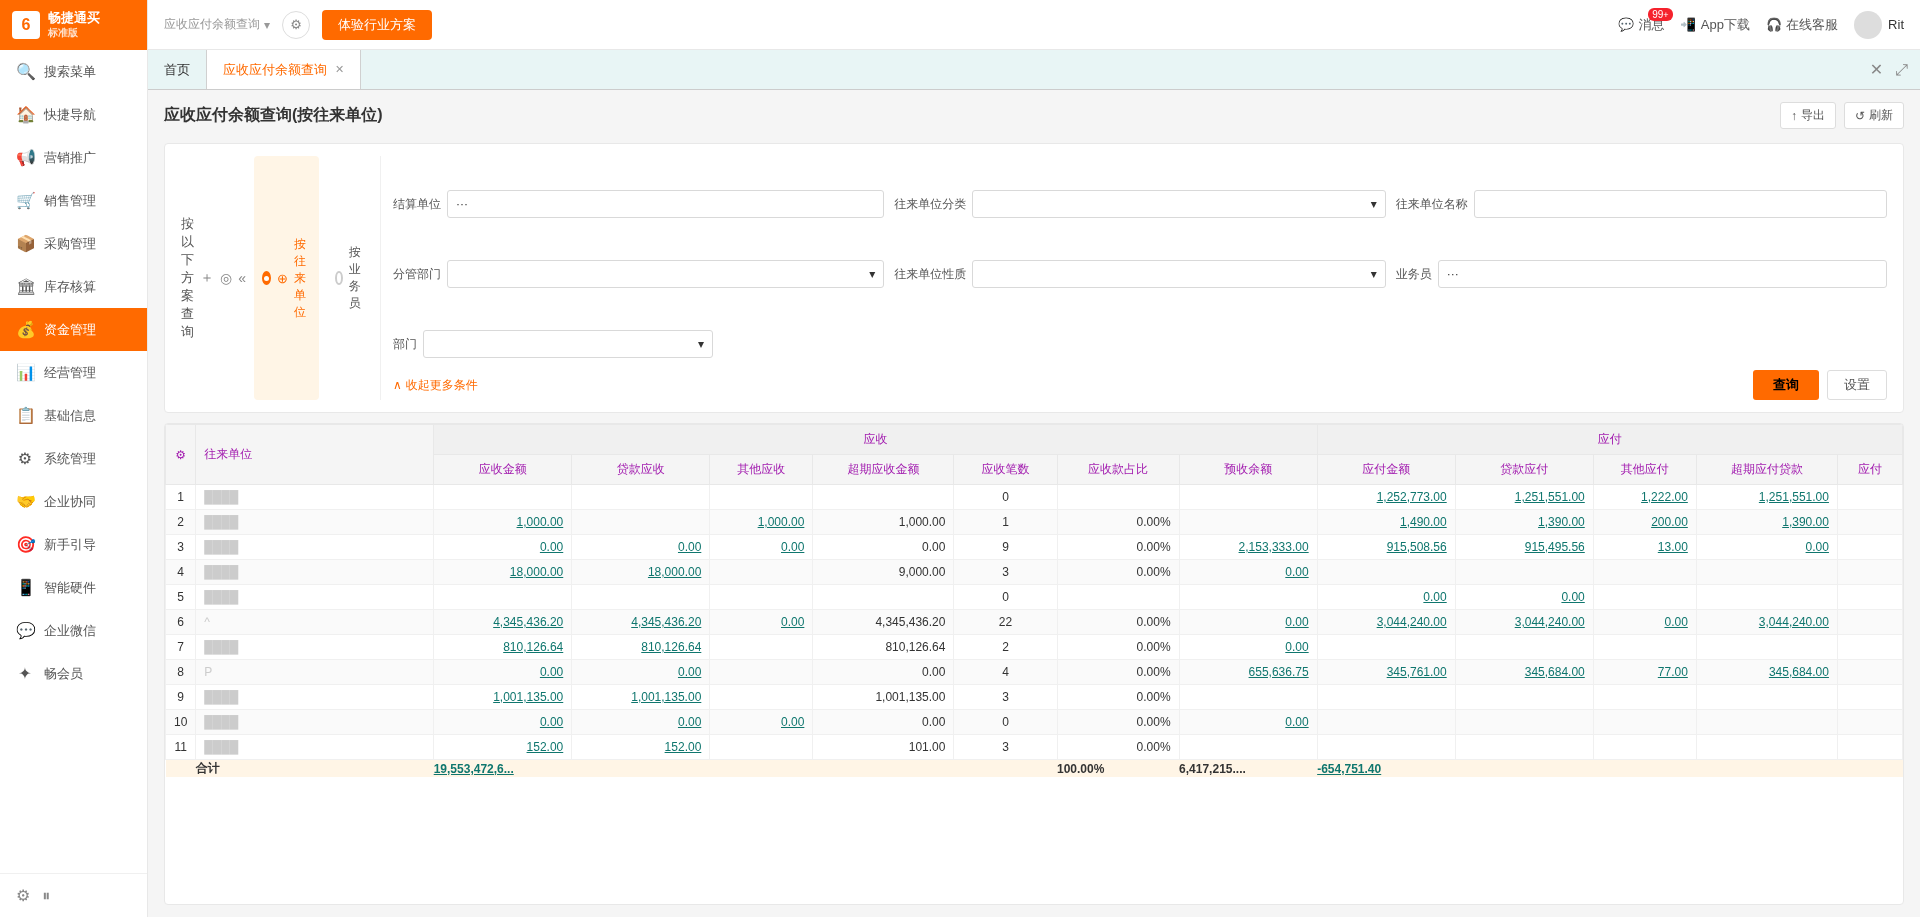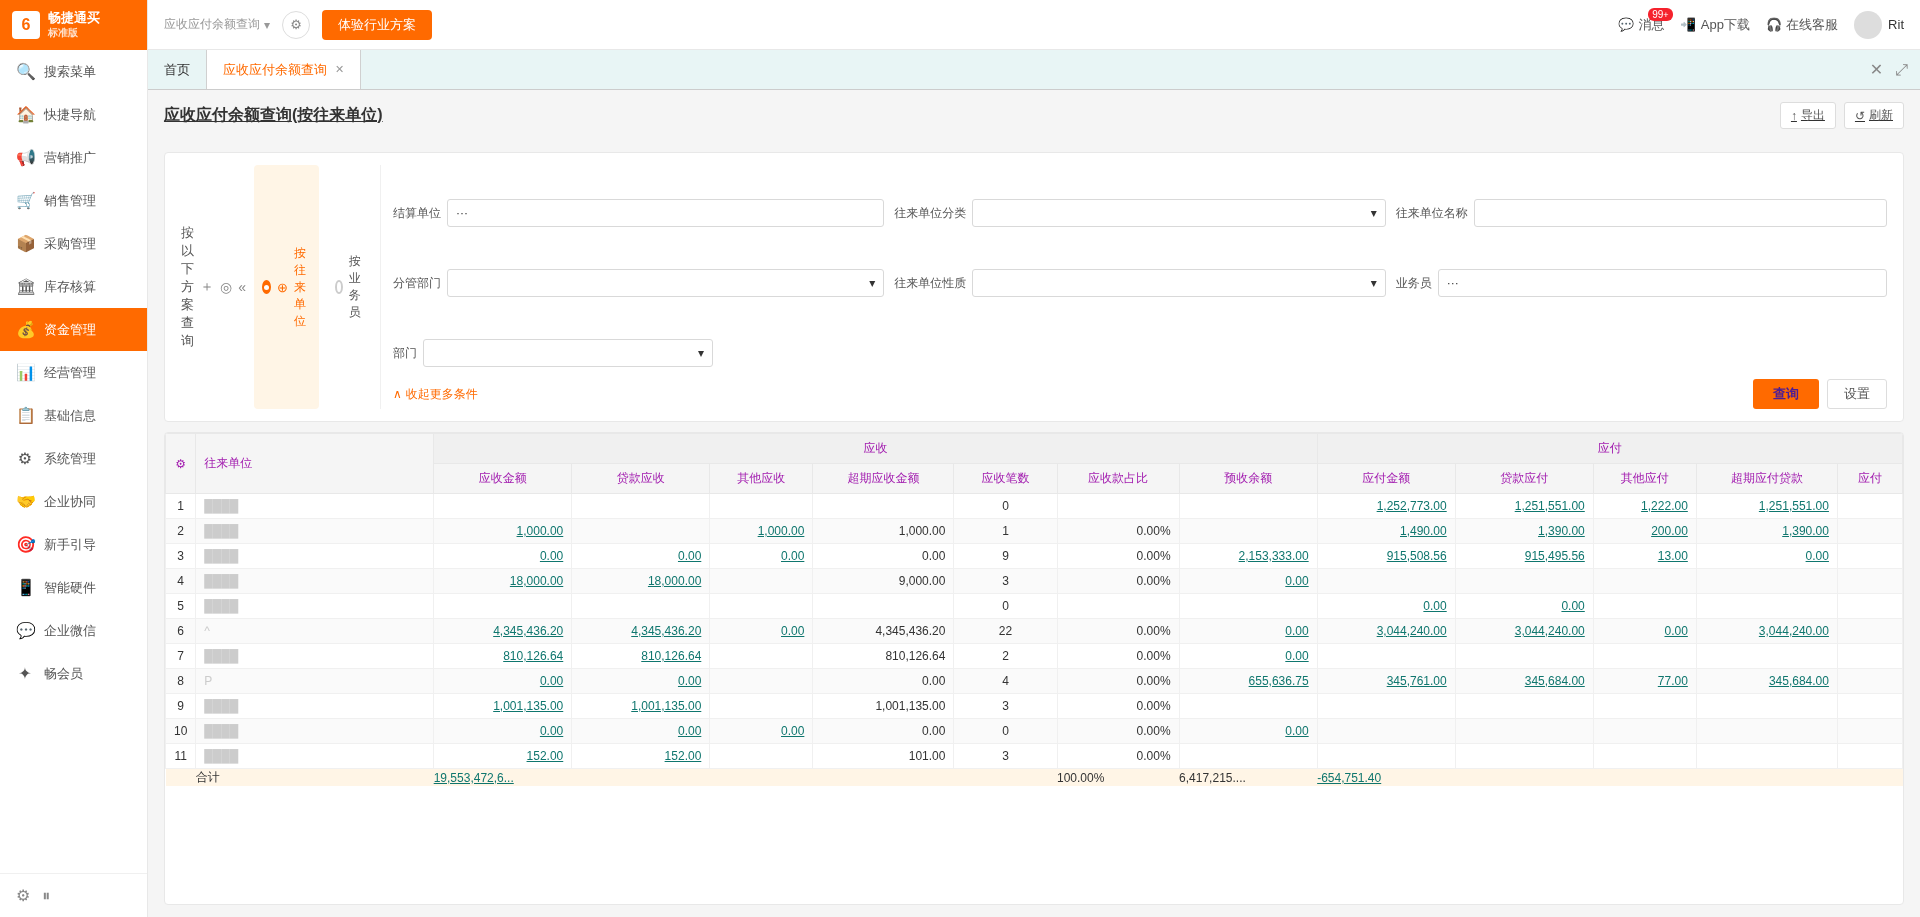--- a/index.html
+++ b/index.html
@@ -79,21 +79,21 @@
     }
     .tabbar-action { cursor: pointer; color: #888; font-size: 16px; }
 
     
     .main {
       position: fixed; left: 148px; top: 90px; right: 0; bottom: 0;
       background: #f5f5f5; overflow: hidden;
     }
     .page-content { padding: 12px 16px; height: 100%; display: flex; flex-direction: column; }
     .page-header {
-      display: flex; align-items: center; justify-content: space-between; margin-bottom: 23px; text-decoration: underline;
+      display: flex; align-items: center; justify-content: space-between; margin-bottom: 14px;
     }
     .page-title { font-size: 16px; font-weight: bold; color: #333; }
     .page-actions { display: flex; gap: 8px; align-items: center; }
     .btn-export, .btn-refresh {
       display: flex; align-items: center; gap: 4px; padding: 4px 10px;
       border: 1px solid #ddd; border-radius: 3px; background: #fff; cursor: pointer;
       font-size: 12px; color: #555;
     }
 
     
@@ -135,21 +135,21 @@
     .filter-select {
       flex: 1; height: 28px; border: 1px solid #d9d9d9; border-radius: 3px;
       padding: 0 8px; font-size: 12px; background: #fff; cursor: pointer;
       display: flex; align-items: center; justify-content: space-between;
     }
     .filter-collapse {
       display: flex; align-items: center; justify-content: center; gap: 4px;
       color: #ff6a00; font-size: 12px; cursor: pointer; padding: 4px 0;
     }
     .btn-query {
-      background: #ff6a00; color: #4c1d95; border: none; border-radius: 3px;
+      background: #ff6a00; color: #000000; border: none; border-radius: 3px;
       padding: 6px 20px; cursor: pointer; font-size: 13px; font-weight: bold;
     }
     .btn-setting {
       background: #fff; color: #555; border: 1px solid #ddd; border-radius: 3px;
       padding: 5px 16px; cursor: pointer; font-size: 13px;
     }
 
     
     .table-container { flex: 1; overflow: auto; background: #fff; border: 1px solid #e8e8e8; border-radius: 4px; }
     table { width: 100%; border-collapse: collapse; font-size: 12px; }
@@ -160,21 +160,21 @@
     }
     thead .group-header { background: #f0f0f0; }
     tbody td {
       border: 1px solid #f0f0f0; padding: 5px 8px; white-space: nowrap;
       text-align: right; color: #333;
     }
     tbody td.text-left { text-align: left; }
     tbody td.text-center { text-align: center; }
     tbody tr:nth-child(even) { background: #fafafa; }
     .link-underline { text-decoration: underline; color: #0f766e; cursor: pointer; }
-    .tfoot-row td { background: #fff5e6; font-weight: normal; }
+    .tfoot-row td { background: #fff5e6; font-weight: bold; }
   </style>
 </head>
 <body>
 
 <div class="sidebar">
   <div class="sidebar-logo">
     <div class="sidebar-logo-icon">
       <span>6</span>
     </div>
     <div>

